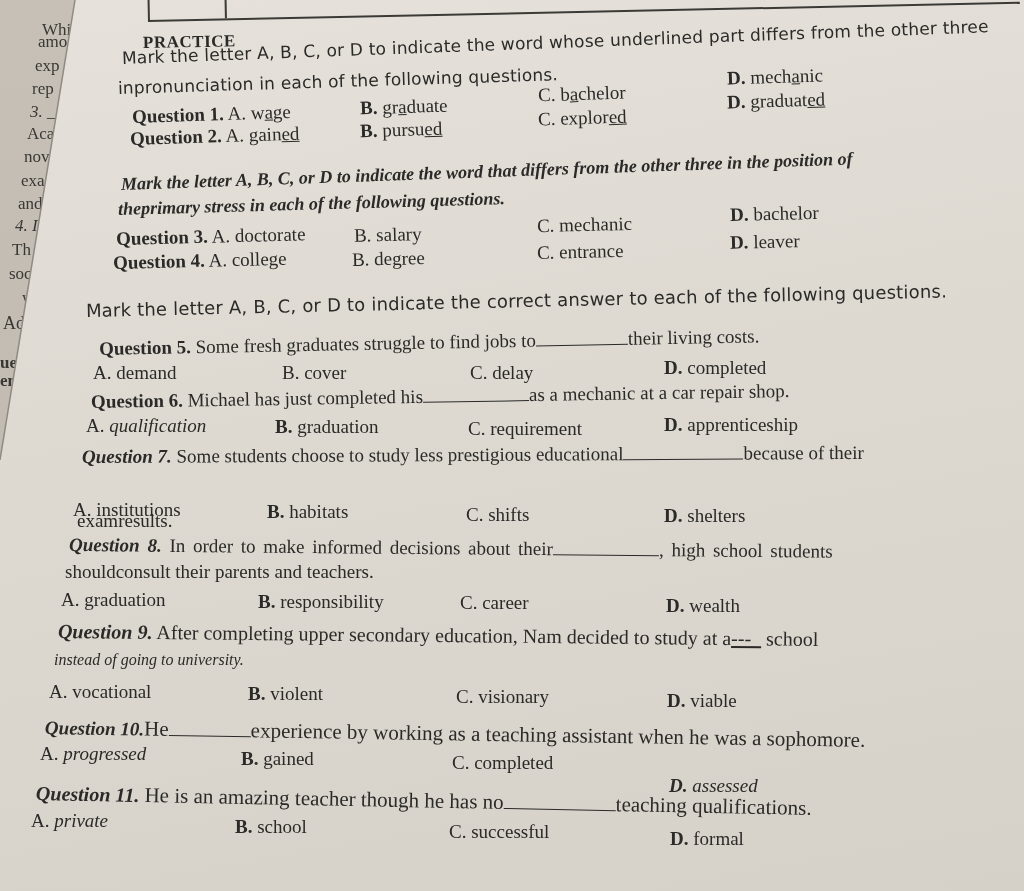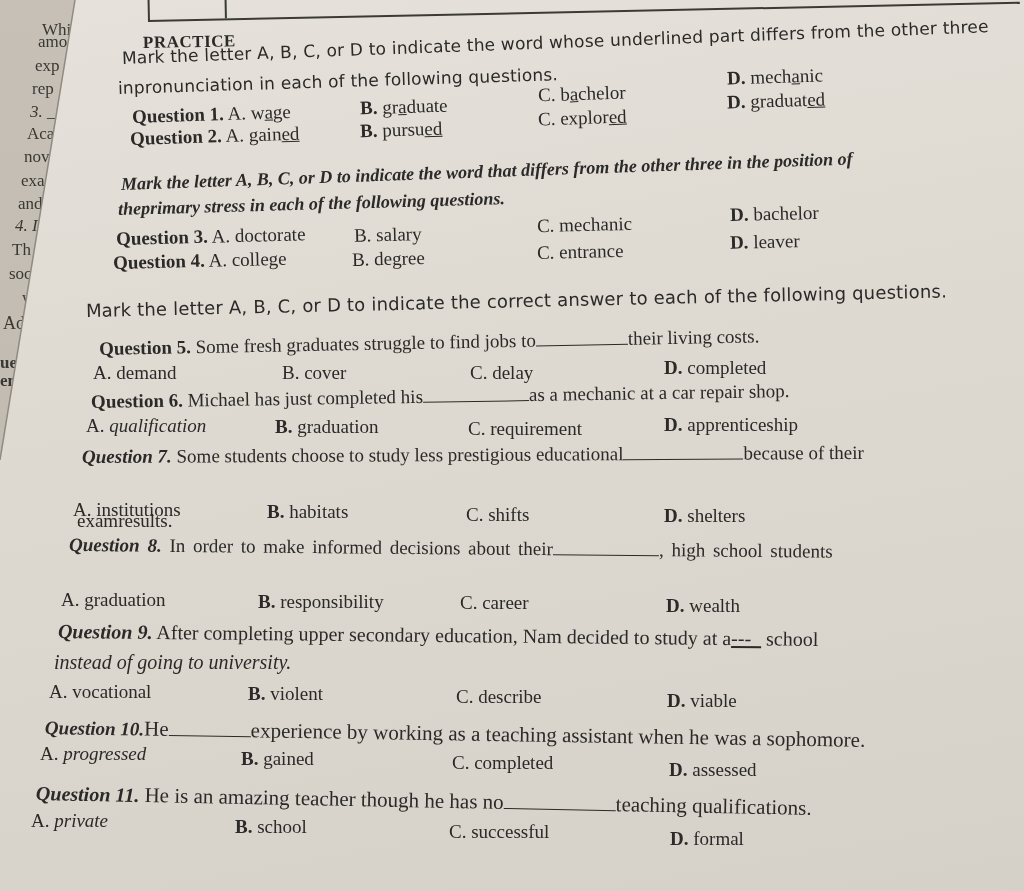--- a/index.html
+++ b/index.html
@@ -145,42 +145,43 @@
   <div class="line q" style="left:77px;top:470px;margin-top:40px;">examresults.</div>
   <div class="opt" style="left:73px;top:499px;"><span>A.</span> <span>institutions</span></div>
   <div class="opt" style="left:267px;top:501px;"><span class="b">B.</span> <span>habitats</span></div>
   <div class="opt" style="left:466px;top:504px;"><span>C.</span> <span>shifts</span></div>
   <div class="opt" style="left:664px;top:505px;"><span class="b">D.</span> <span>shelters</span></div>
 
   <div class="line q" style="left:69px;top:531px;word-spacing:3px;transform:rotate(0.5deg);">
     <span class="bi">Question 8.</span>
     <span>In order to make informed decisions about their</span><span class="blank" style="width:106px;"></span><span>, high school students</span>
   </div>
+  <div class="line q" style="left:65px;top:561px;">shouldconsult their parents and teachers.</div>
   <div class="opt" style="left:61px;top:589px;"><span>A.</span> <span>graduation</span></div>
   <div class="opt" style="left:258px;top:591px;"><span class="b">B.</span> <span>responsibility</span></div>
   <div class="opt" style="left:460px;top:592px;"><span>C.</span> <span>career</span></div>
   <div class="opt" style="left:666px;top:595px;"><span class="b">D.</span> <span>wealth</span></div>
 
   <div class="line q" style="left:58px;top:620px;font-size:20px;transform:rotate(0.6deg);">
     <span class="bi">Question 9.</span>
     <span>After completing upper secondary education, Nam decided to study at a</span><span class="u">---_</span><span> school</span>
   </div>
-  <div class="line q" style="left:54px;top:651px;font-style:italic;font-size:20px;">instead of going to university.</div>
+  <div class="line q" style="left:54px;top:651px;font-style:italic;font-size:16px;">instead of going to university.</div>
   <div class="opt" style="left:49px;top:681px;"><span>A.</span> <span>vocational</span></div>
   <div class="opt" style="left:248px;top:683px;"><span class="b">B.</span> <span>violent</span></div>
-  <div class="opt" style="left:456px;top:686px;"><span>C.</span> <span>describe</span></div>
+  <div class="opt" style="left:456px;top:686px;"><span>C.</span> <span>visionary</span></div>
   <div class="opt" style="left:667px;top:690px;"><span class="b">D.</span> <span>viable</span></div>
 
   <div class="line q" style="left:45px;top:712px;font-size:21px;transform:rotate(0.9deg);">
     <span class="bi" style="font-size:19px;">Question 10.</span><span>He</span><span class="blank" style="width:82px;"></span><span>experience by working as a teaching assistant when he was a sophomore.</span>
   </div>
   <div class="opt" style="left:40px;top:743px;"><span>A.</span> <i>progressed</i></div>
   <div class="opt" style="left:241px;top:748px;"><span class="b">B.</span> <span>gained</span></div>
   <div class="opt" style="left:452px;top:752px;"><span>C.</span> <span>completed</span></div>
-  <div class="opt" style="left:669px;top:759px;"><span class="b">D.</span> <span>assessed</span></div>
+  <div class="opt" style="left:669px;top:775px;font-style:italic;"><span class="b">D.</span> <span>assessed</span></div>
 
   <div class="line q" style="left:36px;top:778px;font-size:21px;transform:rotate(1.1deg);">
     <span class="bi" style="font-size:20px;">Question 11.</span>
     <span>He is an amazing teacher though he has no</span><span class="blank" style="width:112px;"></span><span>teaching qualifications.</span>
   </div>
   <div class="opt" style="left:31px;top:810px;"><span>A.</span> <i>private</i></div>
   <div class="opt" style="left:235px;top:816px;"><span class="b">B.</span> <span>school</span></div>
   <div class="opt" style="left:449px;top:821px;"><span>C.</span> <span>successful</span></div>
   <div class="opt" style="left:670px;top:828px;"><span class="b">D.</span> <span>formal</span></div>
 </div>

